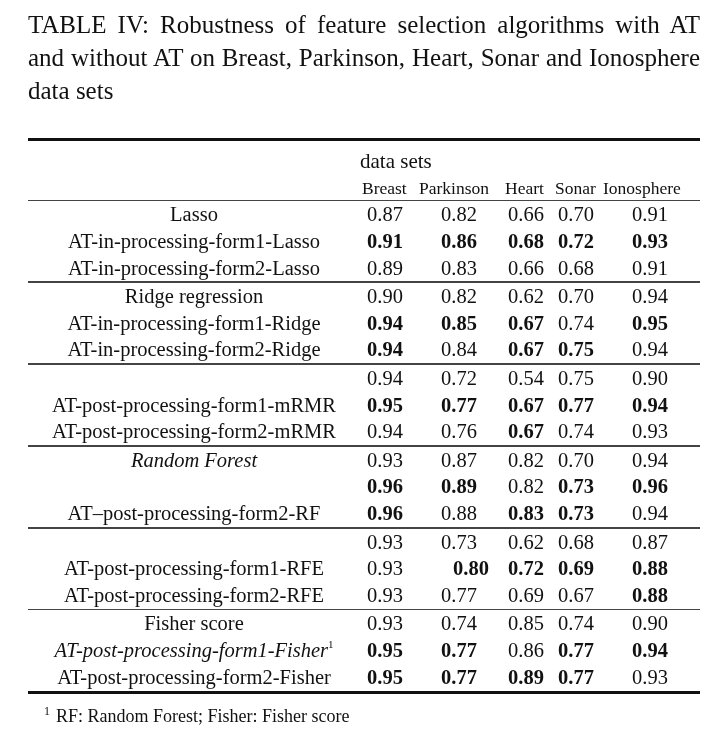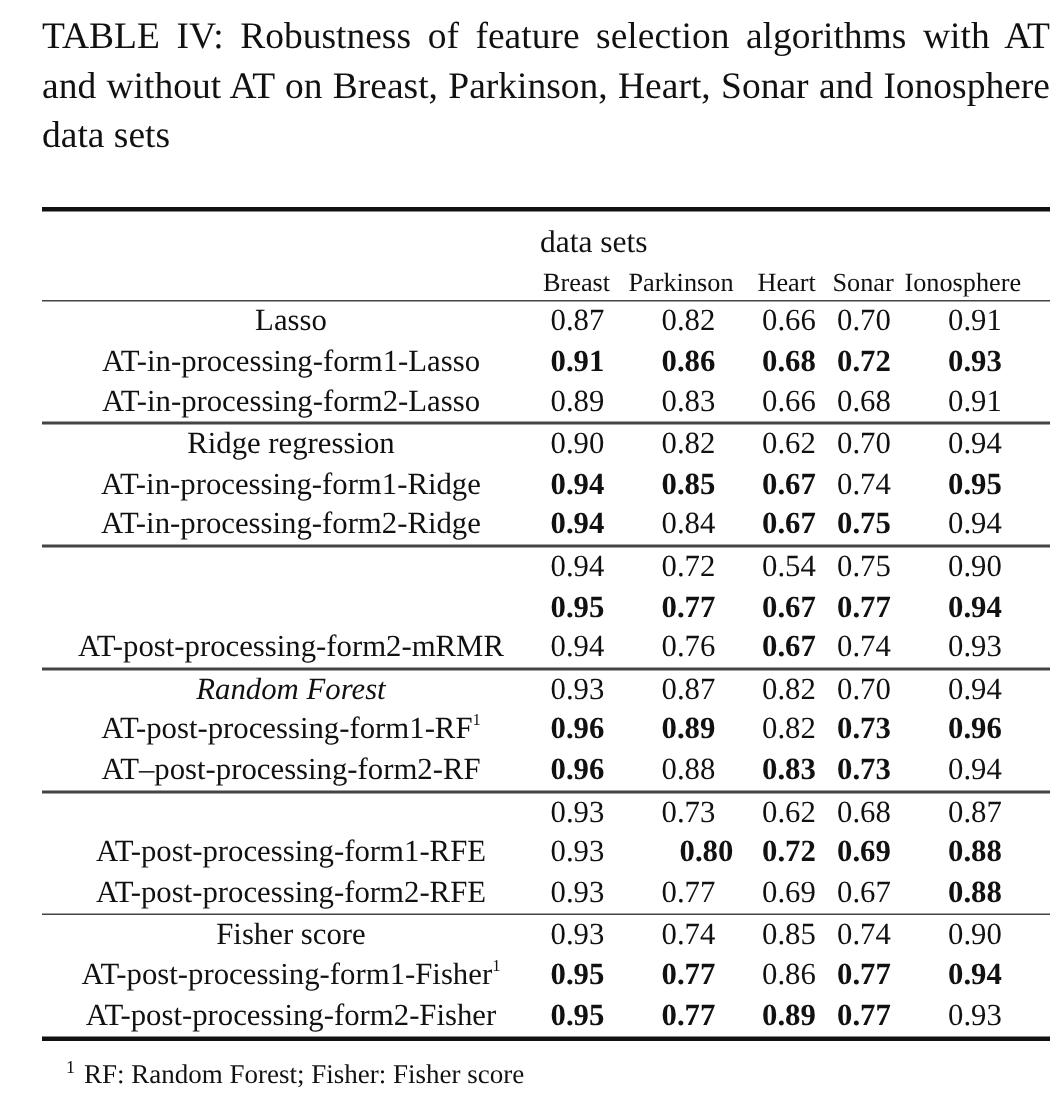--- a/index.html
+++ b/index.html
@@ -99,20 +99,21 @@
       </div>
       <div class="rule-mid"></div>
       <div class="row">
         <span style="left: 339px;">0.94</span>
         <span style="left: 413px;">0.72</span>
         <span style="left: 480px;">0.54</span>
         <span style="left: 530px;">0.75</span>
         <span style="left: 604px;">0.90</span>
       </div>
       <div class="row">
+        <span class="m"><span style="position: static;">AT-post-processing-form1-mRMR</span></span>
         <span class="b" style="left: 339px;">0.95</span>
         <span class="b" style="left: 413px;">0.77</span>
         <span class="b" style="left: 480px;">0.67</span>
         <span class="b" style="left: 530px;">0.77</span>
         <span class="b" style="left: 604px;">0.94</span>
       </div>
       <div class="row">
         <span class="m"><span style="position: static;">AT-post-processing-form2-mRMR</span></span>
         <span style="left: 339px;">0.94</span>
         <span style="left: 413px;">0.76</span>
@@ -123,21 +124,20 @@
       <div class="rule-mid"></div>
       <div class="row">
         <span class="m"><span style="position: static; font-style: italic;">Random Forest</span></span>
         <span style="left: 339px;">0.93</span>
         <span style="left: 413px;">0.87</span>
         <span style="left: 480px;">0.82</span>
         <span style="left: 530px;">0.70</span>
         <span style="left: 604px;">0.94</span>
       </div>
       <div class="row">
-        <span class="m"><span style="position: static;">AT-post-processing-form1-RF</span><sup>1</sup></span>
         <span class="b" style="left: 339px;">0.96</span>
         <span class="b" style="left: 413px;">0.89</span>
         <span style="left: 480px;">0.82</span>
         <span class="b" style="left: 530px;">0.73</span>
         <span class="b" style="left: 604px;">0.96</span>
       </div>
       <div class="row">
         <span class="m"><span style="position: static;">AT–post-processing-form2-RF</span></span>
         <span class="b" style="left: 339px;">0.96</span>
         <span style="left: 413px;">0.88</span>
@@ -172,21 +172,21 @@
       <div class="rule-mid"></div>
       <div class="row">
         <span class="m"><span style="position: static;">Fisher score</span></span>
         <span style="left: 339px;">0.93</span>
         <span style="left: 413px;">0.74</span>
         <span style="left: 480px;">0.85</span>
         <span style="left: 530px;">0.74</span>
         <span style="left: 604px;">0.90</span>
       </div>
       <div class="row">
-        <span class="m"><span style="position: static;">AT-post-processing-form1-Fisher</span><sup>1</sup></span>
+        <span class="m"><span style="position: static; font-style: italic;">AT-post-processing-form1-Fisher</span><sup>1</sup></span>
         <span class="b" style="left: 339px;">0.95</span>
         <span class="b" style="left: 413px;">0.77</span>
         <span style="left: 480px;">0.86</span>
         <span class="b" style="left: 530px;">0.77</span>
         <span class="b" style="left: 604px;">0.94</span>
       </div>
       <div class="row">
         <span class="m"><span style="position: static;">AT-post-processing-form2-Fisher</span></span>
         <span class="b" style="left: 339px;">0.95</span>
         <span class="b" style="left: 413px;">0.77</span>

